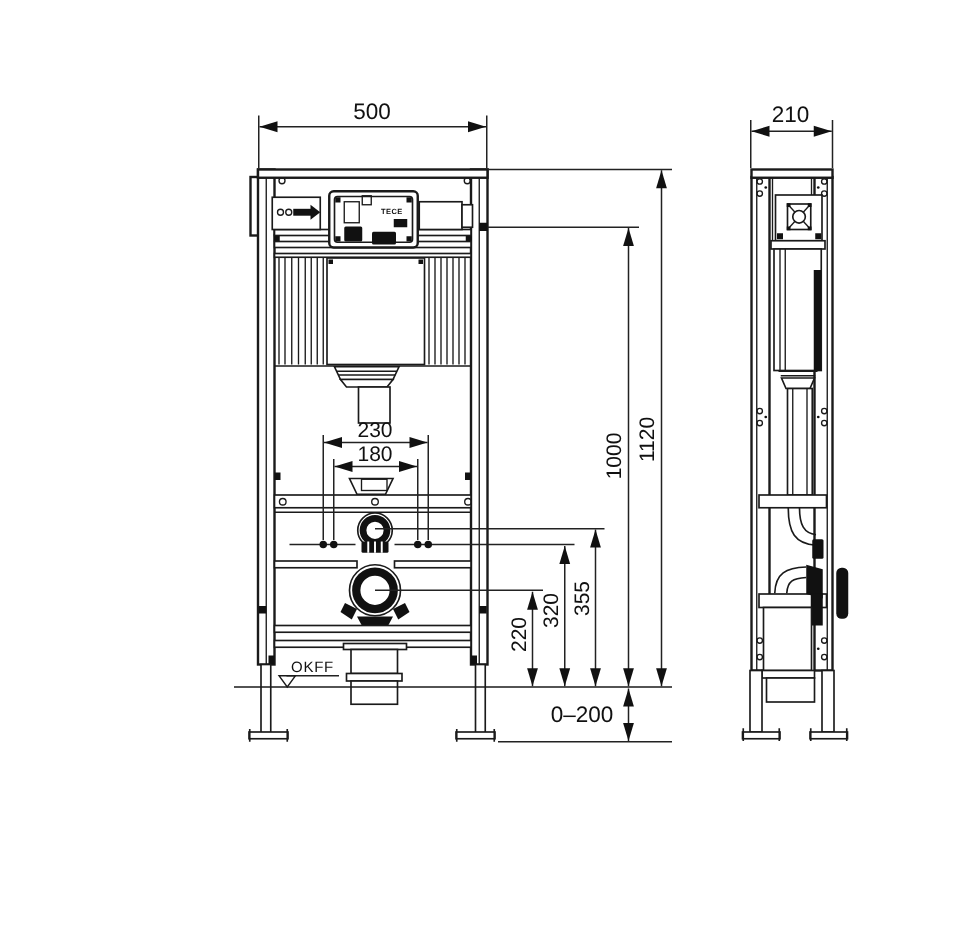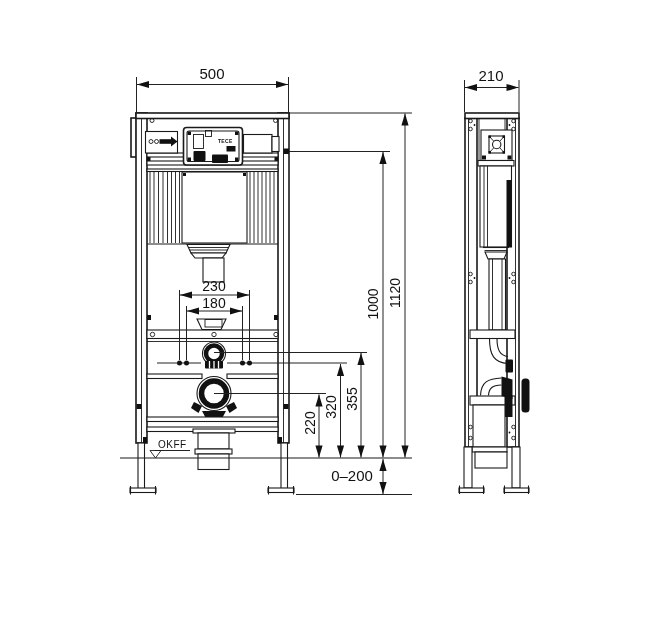--- a/index.html
+++ b/index.html
@@ -1,16 +1,16 @@
 <!DOCTYPE html>
 <html><head>
 <meta charset="utf-8">
 <style>
   html,body{margin:0;padding:0;background:#fff;}
-  .stage{width:516px;height:630px;background:#fff;position:relative;font-family:"Liberation Sans",sans-serif;}
+  .stage{width:516px;height:630px;background:#fff;position:relative;font-family:"Liberation Sans",sans-serif;padding-left:36px;}
   svg{display:block;}
   .ln{stroke:#1a1a1a;stroke-width:1.1;fill:none;}
   .ln2{stroke:#1a1a1a;stroke-width:1.6;fill:none;}
   .fw{fill:#fff;}
   .blk{fill:#111;stroke:none;}
   .dim{stroke:#222;stroke-width:1;fill:none;}
   .thin{stroke:#1a1a1a;stroke-width:0.9;fill:none;}
   .dtxt{font:14px "Liberation Sans",sans-serif;fill:#111;}
   .dtxt-big{font:15px "Liberation Sans",sans-serif;fill:#111;}
   .okff{font:10px "Liberation Sans",sans-serif;fill:#111;letter-spacing:0.5px;}

